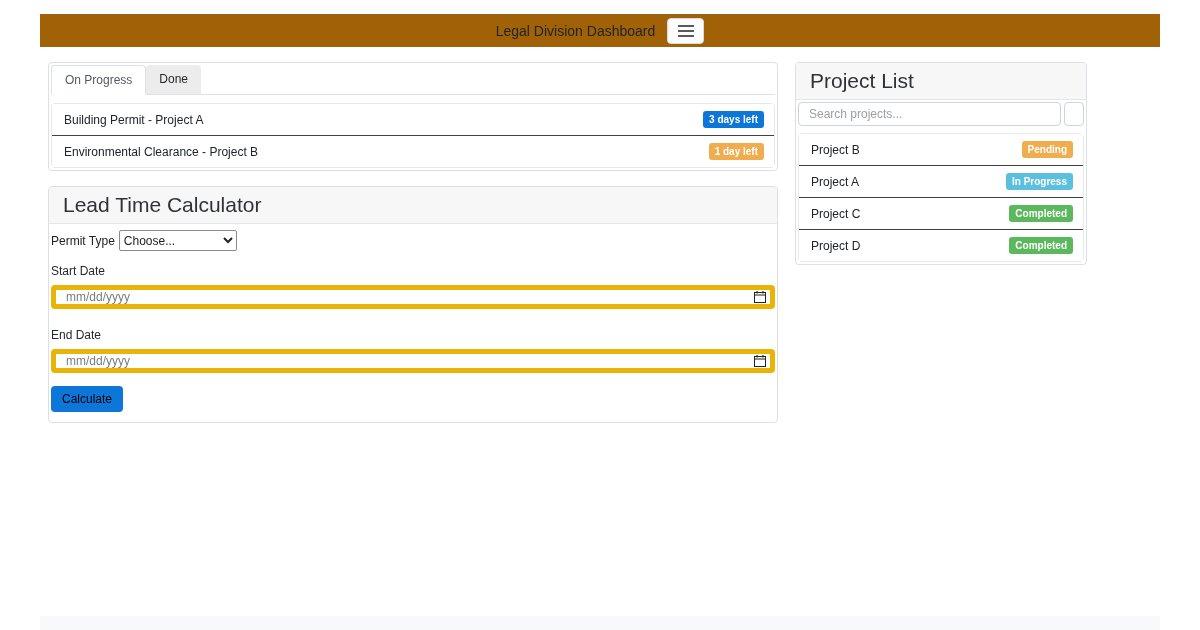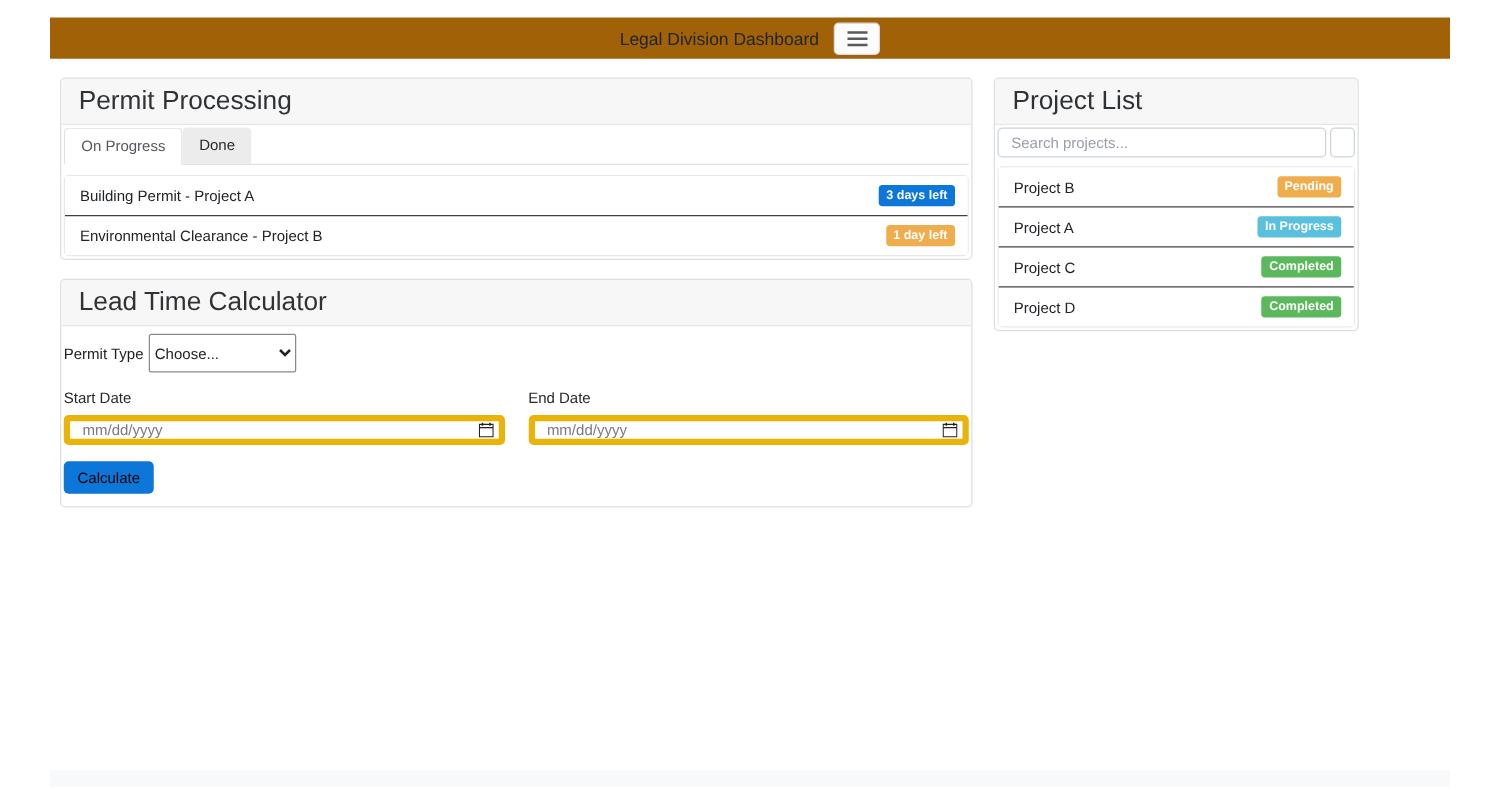--- a/index.html
+++ b/index.html
@@ -106,29 +106,29 @@
   }
 
   
   .ltc-body { padding: 2px 2px 10px 2px; }
   .permit-type-row {
     display: flex; align-items: center; gap: 4px;
     margin: 4px 0 0 0;
     font-size: 12px; color: #222;
   }
   .permit-select {
-    width: 118px; height: 31px;
+    width: 118px; height: 21px;
     font-size: 12px;
     font-family: "Liberation Sans", "DejaVu Sans", sans-serif;
     border: 1px solid #8a8a8a;
     border-radius: 2px;
     background: #fff;
     color: #222;
   }
-  .dates-row { display: flex; gap: 19px; margin-top: 13px; }
+  .dates-row { display: flex; gap: 19px; margin-top: 13px; flex-direction: column; }
   .date-col { flex: 1; }
   .field-label { display: block; font-size: 12px; color: #26292c; margin-bottom: 7px; }
   .date-wrap { position: relative; }
   .text-input {
     width: 100%; height: 24px;
     border: 5px solid #eab308;
     border-radius: 4px;
     padding: 0 28px 0 10px;
     font-size: 12px;
     font-family: "Liberation Sans", "DejaVu Sans", sans-serif;
@@ -193,23 +193,20 @@
       <span class="bar"></span>
       <span class="bar"></span>
     </button>
   </div>
 
   <div class="main-row">
 
     <div class="col-left">
 
       <div class="card">
-        <div class="card-header">
-          <div class="card-title">Permit Processing</div>
-        </div>
         <div class="card-body">
           <div class="tabs">
             <div class="tab active">On Progress</div>
             <div class="tab inactive">Done</div>
           </div>
           <ul class="list-group">
             <li class="list-item">
               <span>Building Permit - Project A</span>
               <span class="badge" style="background-color: rgb(13, 118, 217);">3 days left</span>
             </li>

